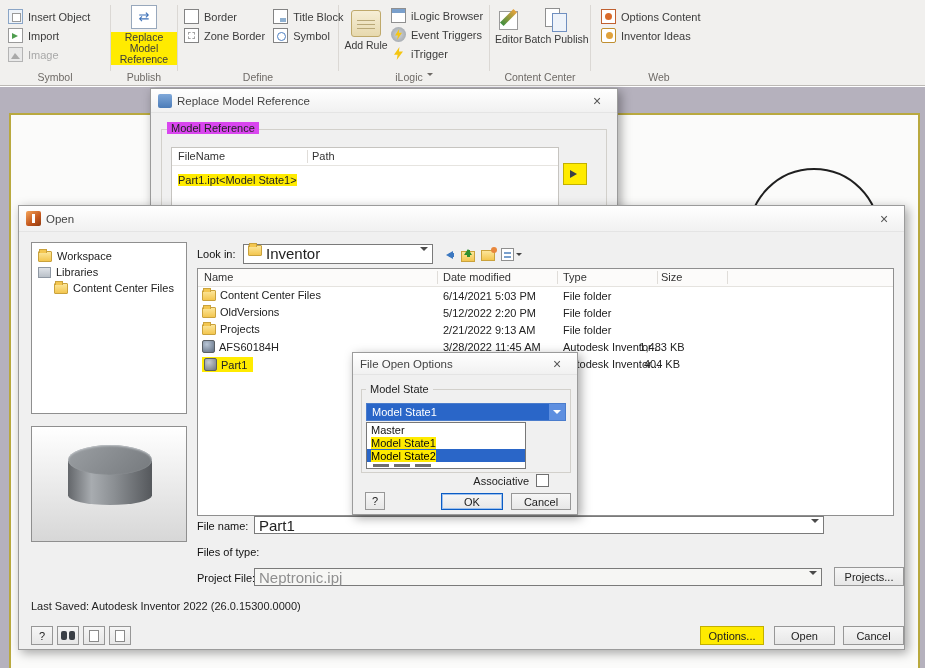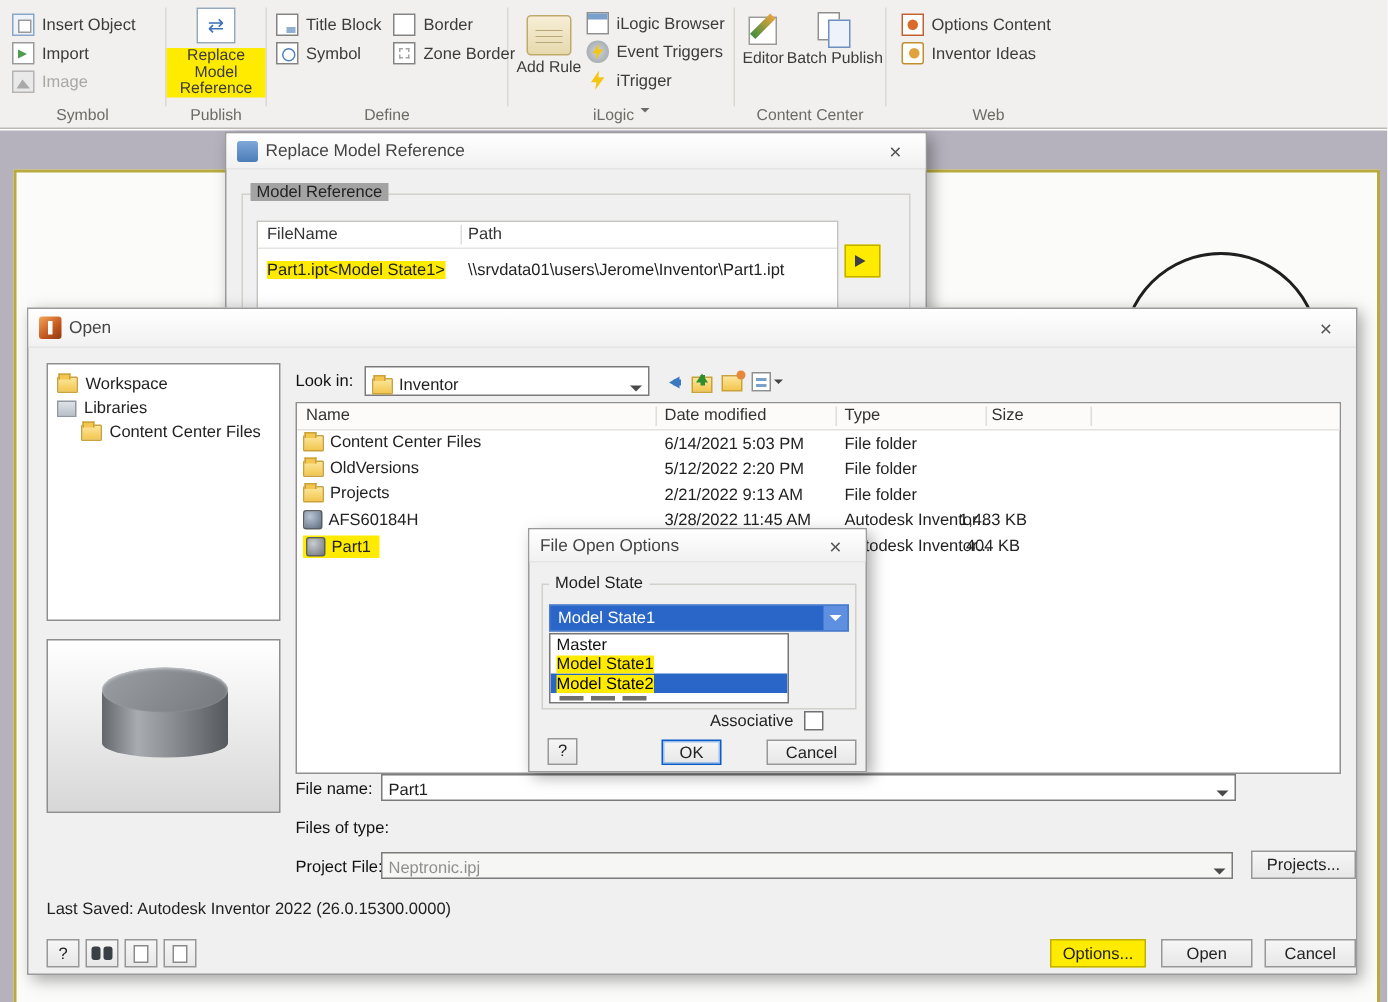--- a/index.html
+++ b/index.html
@@ -9,22 +9,22 @@
 
   
   button{border:none;background:none;font:inherit;color:inherit;cursor:pointer}
   .dlg{position:absolute;background:#f0f0f0;border:1px solid #9b9b9b;box-shadow:3px 3px 10px rgba(0,0,0,.35)}
   .tbar{height:24px;display:flex;align-items:center;padding:0 7px;background:linear-gradient(#ffffff,#f1f1f1);
     border-bottom:1px solid #e4e4e4;font-size:11.5px;color:#444}
   .tbar .ttl{margin-left:5px}
   .x{margin-left:auto;width:26px;text-align:center;font-size:14px;color:#555;cursor:pointer}
   .wbtn{display:flex;align-items:center;justify-content:center;background:linear-gradient(#f6f6f6,#e7e7e7);
     border:1px solid #979797;font-size:11px;color:#222}
-  .wcombo{position:absolute;display:flex;align-items:flex-end;background:#fff;border:1px solid #7a7a7a;
-    padding:0 4px;font-size:11px;height:18px}
+  .wcombo{position:absolute;display:flex;align-items:flex-start;background:#fff;border:1px solid #7a7a7a;
+    padding:0 4px;font-size:15px;height:18px}
   .wcombo.disabled{background:#f6f6f4;color:#8f8f8f}
   .dcaret{width:0;height:0;border:4px solid transparent;border-top-color:#4a4a4a;margin-left:auto;transform:translateY(2px)}
   .hl{background:#ffeb00}
   .hl-btn{background:#ffeb00 !important;border-color:#c2b000 !important}
   .lbl{position:absolute;font-size:11px;color:#111}
 
   
   .ribbon{position:absolute;left:0;top:0;width:925px;height:86px;background:#f1f0ee;
     border-bottom:1px solid #bcb9b5;display:flex;z-index:40}
   .rg{position:relative;height:100%}
@@ -92,21 +92,21 @@
   
   .canvas{position:absolute;left:0;top:87px;width:925px;height:581px;background:#b5b1bd;z-index:0}
   .sheet{position:absolute;left:9px;top:26px;right:5px;height:600px;background:#fbfbfa;border:2px solid #b9a93f}
   .arc{position:absolute;left:748px;top:81px;width:132px;height:132px;border:2px solid #1f1f1f;border-radius:50%}
 
   
   .replace-dlg{left:150px;top:88px;width:468px;height:150px;z-index:10}
   .dlg-ic{width:14px;height:14px;background:linear-gradient(#7fa8d9,#4c7cb8);border-radius:2px;flex:none}
   .r-body{position:relative;height:125px}
   .r-group{position:absolute;left:10px;top:16px;right:10px;height:120px;border:1px solid #d2d0cb}
-  .r-glabel{position:absolute;left:16px;top:9px;background:#a3a3a3;padding:0 4px;z-index:1}
+  .r-glabel{position:absolute;left:16px;top:9px;background:#d946ef;padding:0 4px;z-index:1}
   .r-table{position:absolute;left:20px;top:34px;width:388px;height:88px;background:#fff;border:1px solid #c6c4c0;z-index:1}
   .r-thead{position:relative;height:18px;border-bottom:1px solid #e6e4e0;color:#333}
   .r-thead .cell-fn{position:absolute;left:6px;top:2px}
   .r-thead .cell-path{position:absolute;left:140px;top:2px}
   .r-thead::after{content:"";position:absolute;left:135px;top:2px;bottom:2px;width:1px;background:#e0ddd9}
   .r-row{position:relative;height:18px}
   .r-row .cell-fn{position:absolute;left:6px;top:8px;white-space:nowrap}
   .r-row .cell-path{position:absolute;left:140px;top:8px;white-space:nowrap}
   .r-browse{position:absolute;left:412px;top:50px;width:24px;height:22px;display:flex;align-items:center;
     justify-content:center;border:1px solid #979797;z-index:1}
@@ -195,21 +195,21 @@
   .o-list{position:absolute;left:13px;top:69px;width:160px;height:47px;background:#fff;border:1px solid #777;
     overflow:hidden;z-index:2}
   .o-item{height:13px;display:flex;align-items:center;padding-left:4px;color:#111}
   .o-item.sel{background:#2a66c8}
   .o-item.sel .hl{color:#000}
   .o-item.clipped{height:8px;align-items:flex-start}
   .smudge{display:inline-block;width:16px;height:3px;background:#6f6f6f;margin:2px 3px 0 2px}
   .o-assoc-label{position:absolute;right:48px;top:122px}
   .o-check{position:absolute;right:28px;top:121px;width:13px;height:13px;background:#fff;border:1px solid #707070}
   .o-help{position:absolute;left:12px;top:139px;width:20px;height:18px}
-  .o-ok{position:absolute;left:88px;top:140px;width:40px;height:17px;border:1px solid #0b5cc4;
+  .o-ok{position:absolute;left:88px;top:140px;width:62px;height:17px;border:1px solid #0b5cc4;
     box-shadow:inset 0 0 0 1px #9cc0ee}
   .o-cancel{position:absolute;left:158px;top:140px;width:60px;height:17px}
 </style>
 </head>
 <body>
 
 <div class="screen">
 
   <div class="canvas">
     <div class="sheet"></div>
@@ -239,36 +239,36 @@
         <span class="i26 ic-replace"></span>
         <span class="hl">Replace Model Reference</span>
       </button>
       <div class="gl">Publish</div>
     </div>
     <div class="vsep"></div>
 
     <div class="rg g-define">
       <div class="colstack">
         <button class="sbtn">
+          <span class="i15 ic-border"></span>
+          <span>Border</span>
+        </button>
+        <button class="sbtn">
+          <span class="i15 ic-zone"></span>
+          <span>Zone Border</span>
+        </button>
+      </div>
+      <div class="colstack">
+        <button class="sbtn">
           <span class="i15 ic-title"></span>
           <span>Title Block</span>
         </button>
         <button class="sbtn">
           <span class="i15 ic-symbol"></span>
           <span>Symbol</span>
-        </button>
-      </div>
-      <div class="colstack">
-        <button class="sbtn">
-          <span class="i15 ic-border"></span>
-          <span>Border</span>
-        </button>
-        <button class="sbtn">
-          <span class="i15 ic-zone"></span>
-          <span>Zone Border</span>
         </button>
       </div>
       <div class="gl">Define</div>
     </div>
     <div class="vsep"></div>
 
     <div class="rg g-ilogic">
       <button class="bigbtn">
         <span class="ic-scroll"></span>
         <span>Add Rule</span>
@@ -326,21 +326,20 @@
     <div class="r-body">
       <div class="r-glabel">Model Reference</div>
       <div class="r-group"></div>
       <div class="r-table">
         <div class="r-thead">
           <span class="cell-fn">FileName</span>
           <span class="cell-path">Path</span>
         </div>
         <div class="r-row">
           <span class="cell-fn hl">Part1.ipt&lt;Model State1&gt;</span>
-          <span class="cell-path">\\srvdata01\users\Jerome\Inventor\Part1.ipt</span>
         </div>
       </div>
       <button class="r-browse hl-btn">
         <span class="ic-browse-arrow"></span>
       </button>
     </div>
   </div>
 
   <div class="dlg open-dlg">
     <div class="tbar">

